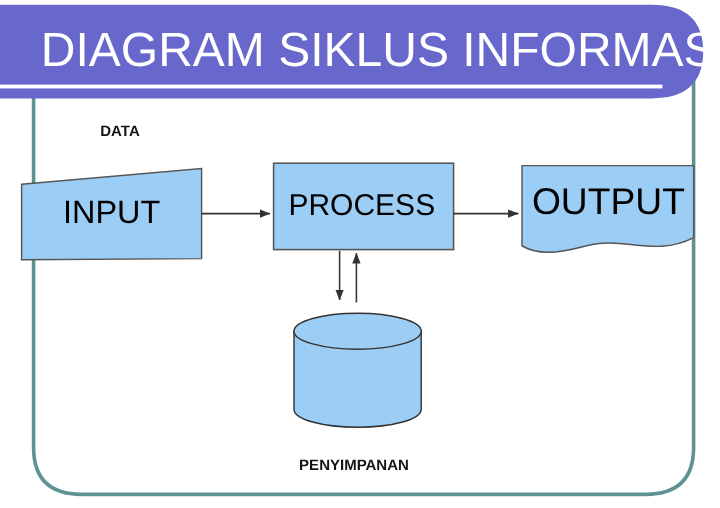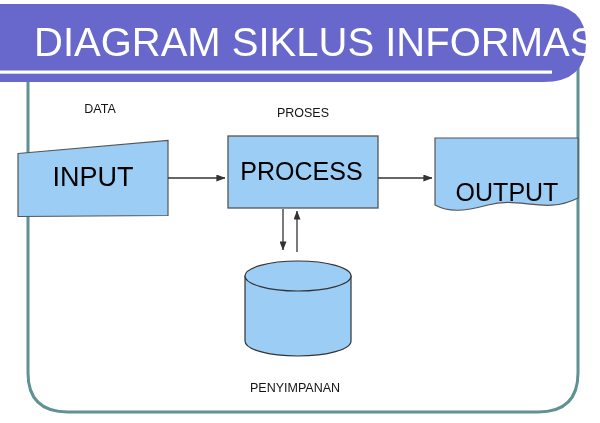--- a/index.html
+++ b/index.html
@@ -30,37 +30,37 @@
     color: #ffffff;
     font-size: 40px;
     font-weight: 400;
     letter-spacing: 0px;
     white-space: nowrap;
     font-family: "Liberation Sans", sans-serif;
   }
   .cap-label {
     position: absolute;
     font-size: 12.5px;
-    font-weight: normal;
+    font-weight: bold;
     color: #141414;
     text-align: center;
     white-space: nowrap;
     font-family: "Liberation Sans", sans-serif;
   }
   .node-label {
     position: absolute;
     text-align: center;
     white-space: nowrap;
     color: #000000;
     font-weight: 400;
     font-family: "Liberation Sans", sans-serif;
   }
   #label-input   { left: 18px;  top: 162px; width: 150px; font-size: 27px; }
   #label-process { left: 228px; top: 157px; width: 147px; font-size: 25px; }
-  #label-output  { left: 437px; top: 150px; width: 140px; font-size: 25px; margin-top: 28px; }
+  #label-output  { left: 437px; top: 150px; width: 140px; font-size: 31px; }
   #label-storage { left: 245px; top: 308px; width: 106px; font-size: 14.5px; }
 
   #cap-data      { left: 35px;  top: 102px; width: 130px; }
   #cap-proses    { left: 238px; top: 106px; width: 130px; }
   #cap-informasi { left: 435px; top: 103px; width: 140px; }
   #cap-penyimpanan { left: 215px; top: 381px; width: 160px; }
 </style>
 </head>
 <body>
 
@@ -96,20 +96,19 @@
 
     <line x1="168" y1="178" x2="225" y2="178" stroke="#333333" stroke-width="1.3" marker-end="url(#arrowhead)"></line>
     <line x1="378" y1="178" x2="432" y2="178" stroke="#333333" stroke-width="1.3" marker-end="url(#arrowhead)"></line>
     <line x1="283" y1="209" x2="283" y2="250" stroke="#333333" stroke-width="1.3" marker-end="url(#arrowhead)"></line>
     <line x1="297" y1="252" x2="297" y2="211" stroke="#333333" stroke-width="1.3" marker-end="url(#arrowhead)"></line>
   </svg>
 
   <div class="banner-title">DIAGRAM SIKLUS INFORMASI</div>
 
   <div class="cap-label" id="cap-data">DATA</div>
-  <div class="cap-label" id="cap-proses">PROSES</div>
   <div class="cap-label" id="cap-penyimpanan">PENYIMPANAN</div>
 
   <div class="node-label" id="label-input">INPUT</div>
   <div class="node-label" id="label-process">PROCESS</div>
   <div class="node-label" id="label-output">OUTPUT</div>
 
 </div>
 
 </body></html>

